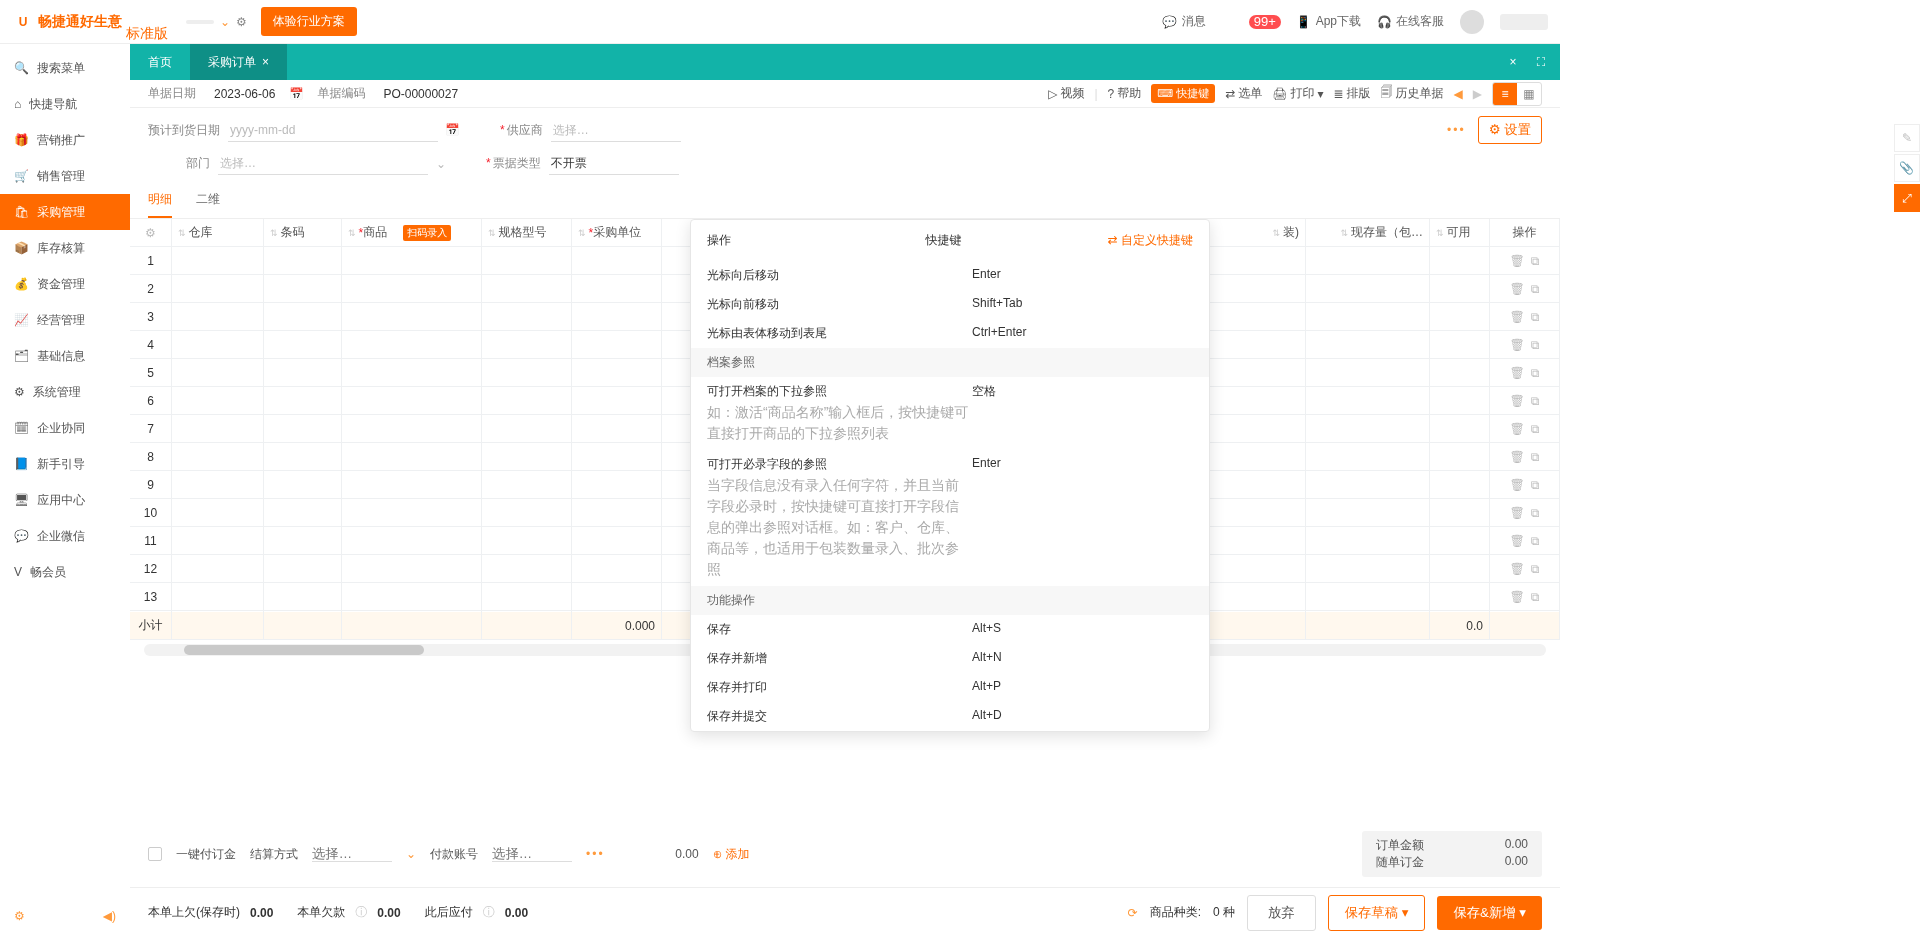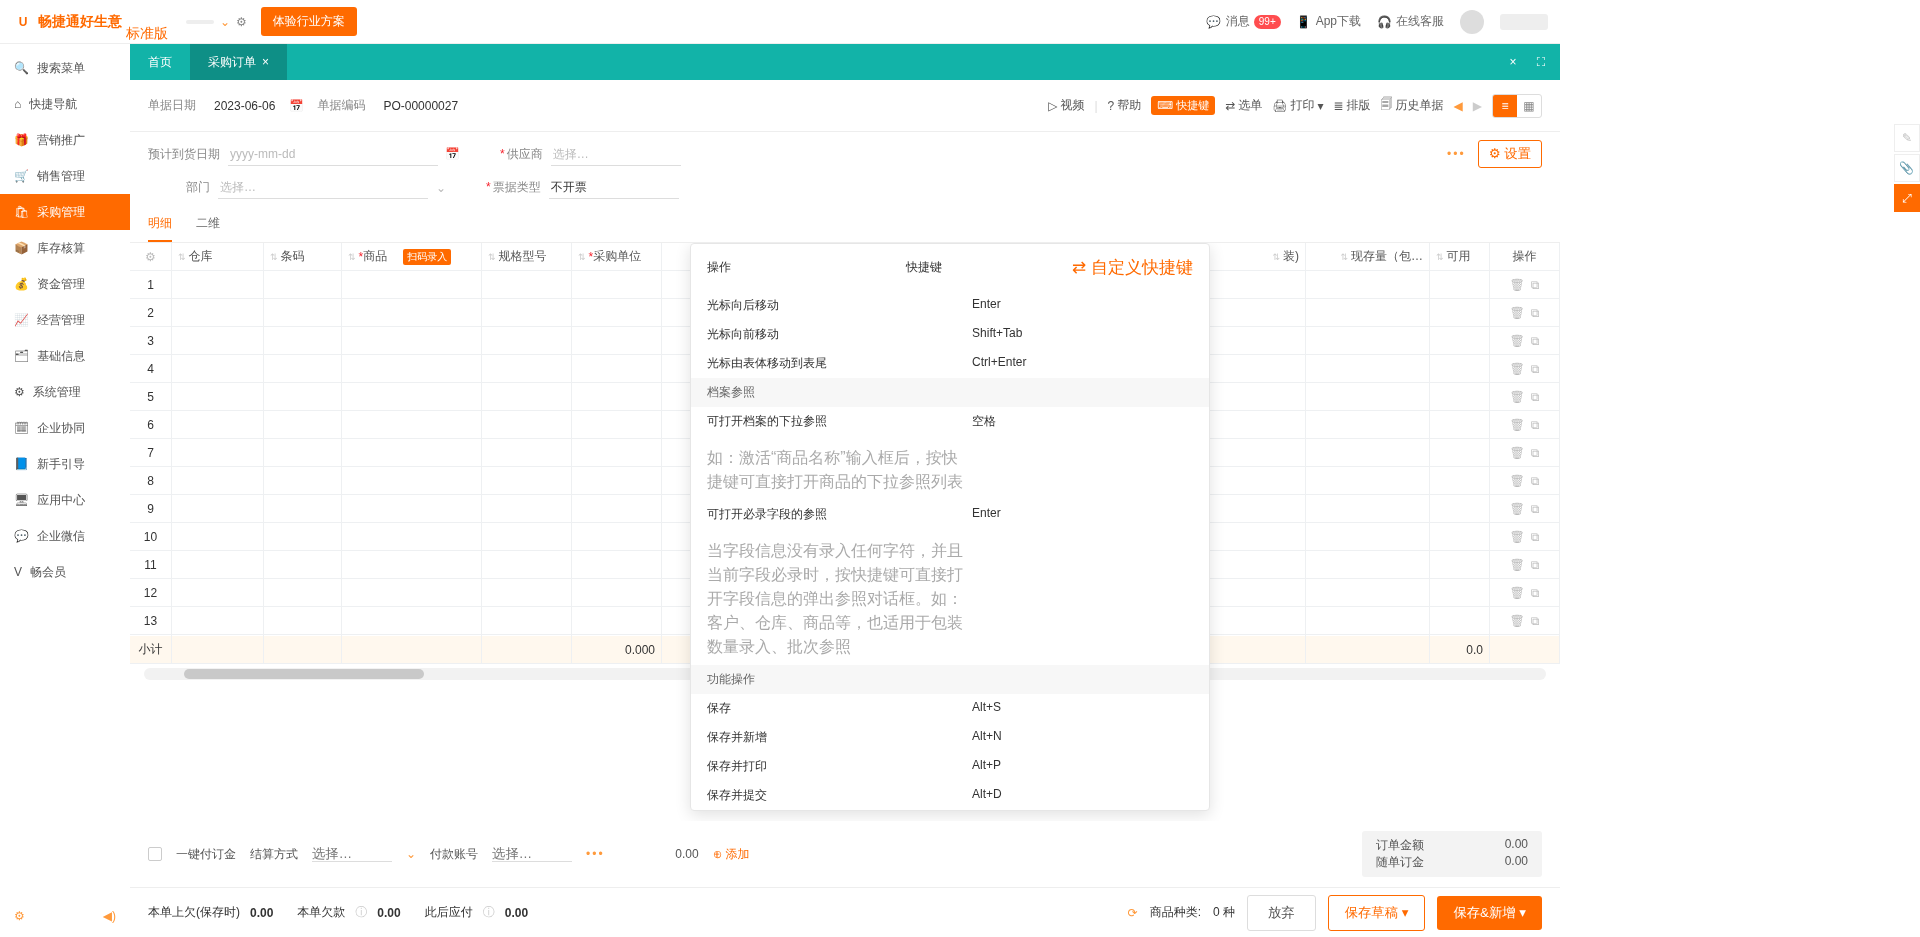--- a/index.html
+++ b/index.html
@@ -8,35 +8,35 @@
 .topbar { height: 44px; display: flex; align-items: center; padding: 0 12px; border-bottom: 1px solid #eee; }
 .logo { display: flex; align-items: center; }
 .logo-icon { width: 22px; height: 22px; background: #fff; border-radius: 4px; display: flex; align-items: center; justify-content: center; color: #ff6a00; font-weight: bold; }
 .logo-text { color: #ff6a00; font-weight: bold; font-size: 14px; margin-left: 4px; }
 .logo-sub { color: #ff6a00; font-size: 14px; margin-left: 4px; align-self: flex-end; }
 .org-select { margin-left: 18px; display: flex; align-items: center; gap: 6px; color: #999; }
 .org-name { background: #eee; color: #bbb; border-radius: 3px; padding: 2px 14px; }
 .btn-orange { background: #ff6a00; color: #fff; border: none; border-radius: 3px; padding: 6px 12px; font-size: 12px; cursor: pointer; }
 .topbar-right { margin-left: auto; display: flex; align-items: center; gap: 16px; color: #666; }
 .topbar-right .item { display: flex; align-items: center; gap: 4px; cursor: pointer; }
-.badge { background: #ff4d4f; color: #fff; font-size: 10px; border-radius: 8px; padding: 1px 5px; line-height: 12px; }
+.badge { background: #ff4d4f; color: #fff; font-size: 13px; border-radius: 8px; padding: 1px 5px; line-height: 12px; margin-left: 39px; }
 .avatar { width: 24px; height: 24px; background: #ddd; border-radius: 50%; }
 .body { flex: 1; display: flex; min-height: 0; }
 .sidebar { width: 130px; background: #fff; padding-top: 6px; display: flex; flex-direction: column; }
 .side-item { height: 36px; display: flex; align-items: center; gap: 8px; padding: 0 14px; color: #555; cursor: pointer; }
 .side-item.active { background: #ff6a00; color: #fff; }
 .side-footer { margin-top: auto; height: 42px; background: #fff; display: flex; align-items: center; justify-content: space-between; padding: 0 14px; color: #ff9a3c; }
 .content { flex: 1; display: flex; flex-direction: column; min-width: 0; }
 .tabs { height: 36px; background: #12b3a8; display: flex; align-items: center; }
 .tab { height: 100%; padding: 0 18px; display: flex; align-items: center; gap: 6px; color: #fff; cursor: pointer; }
 .tab.active { background: #0e8f86; }
 .tab-close { font-size: 12px; }
 .tabs-right { margin-left: auto; display: flex; align-items: center; gap: 6px; padding-right: 8px; color: #fff; }
 .tabs-right .sq { width: 22px; height: 22px; display: flex; align-items: center; justify-content: center; cursor: pointer; }
-.toolbar { height: 52px; display: flex; align-items: center; padding: 0 18px; gap: 14px; border-bottom: 1px solid #eee; }
+.toolbar { height: 28px; display: flex; align-items: center; padding: 0 18px; gap: 14px; border-bottom: 1px solid #eee; }
 .tl-label { color: #888; margin-right: 4px; }
 .tl-val { color: #333; }
 .toolbar-right { margin-left: auto; display: flex; align-items: center; gap: 10px; color: #555; }
 .toolbar-right .tlbtn { display: flex; align-items: center; gap: 3px; cursor: pointer; font-size: 12px; }
 .pill { background: #ff6a00; color: #fff; border-radius: 3px; padding: 2px 6px; font-size: 11px; }
 .view-sw { display: flex; border: 1px solid #ddd; border-radius: 3px; overflow: hidden; }
 .view-sw span { width: 24px; height: 22px; display: flex; align-items: center; justify-content: center; font-size: 12px; color: #888; cursor: pointer; }
 .view-sw .on { background: #ff6a00; color: #fff; }
 .formrow { display: flex; align-items: center; padding: 8px 18px; gap: 40px; }
 .fld { display: flex; align-items: center; gap: 8px; }
@@ -79,25 +79,25 @@
 .footer { border-top: 1px solid #eee; height: 50px; display: flex; align-items: center; padding: 0 18px; gap: 24px; }
 .footer .stat { display: flex; align-items: center; gap: 10px; }
 .footer .right { margin-left: auto; display: flex; align-items: center; gap: 12px; }
 .btn-ghost { border: 1px solid #ddd; background: #fff; color: #555; border-radius: 3px; padding: 8px 20px; cursor: pointer; }
 .btn-outline-lg { border: 1px solid #ff6a00; background: #fff; color: #ff6a00; border-radius: 3px; padding: 8px 16px; cursor: pointer; }
 .btn-solid { border: none; background: #ff6a00; color: #fff; border-radius: 3px; padding: 8px 16px; cursor: pointer; }
 .popover { position: absolute; top: 0; left: 560px; width: 520px; background: #fff; border: 1px solid #e6e6e6; box-shadow: 0 4px 16px rgba(0,0,0,.12); border-radius: 4px; z-index: 50; }
 .popover .ph { display: flex; padding: 12px 16px; align-items: center; }
 .popover .ph .col1 { flex: 1.2; color: #333; }
 .popover .ph .col2 { flex: 1; color: #333; }
-.popover .ph .link { color: #ff6a00; cursor: pointer; font-size: 17px; }
+.popover .ph .link { color: #ff6a00; cursor: pointer; font-size: 12px; }
 .popover .sec { background: #f7f7f7; padding: 6px 16px; color: #666; }
 .popover .kv { display: flex; padding: 6px 16px; align-items: flex-start; }
 .popover .kv .k { flex: 1.2; }
-.popover .kv .k .sub { color: #aaa; font-size: 16px; margin-top: 16px; line-height: 1.5; }
+.popover .kv .k .sub { color: #aaa; font-size: 14px; margin-top: 2px; line-height: 1.5; }
 .popover .kv .v { flex: 1; color: #333; }
 .right-dock { position: absolute; right: 0; top: 124px; display: flex; flex-direction: column; gap: 2px; }
 .right-dock div { width: 26px; height: 28px; background: #fff; border: 1px solid #eee; display: flex; align-items: center; justify-content: center; color: #bbb; cursor: pointer; }
 .right-dock .on { background: #ff6a00; color: #fff; border-color: #ff6a00; }
 .ic { width: 14px; height: 14px; display: inline-flex; align-items: center; justify-content: center; color: #ff9a3c; }
 .cal-ic { color: #ff9a3c; }
 .more-ic { color: #ff9a3c; letter-spacing: 2px; }
 </style>
 </head>
 <body>

